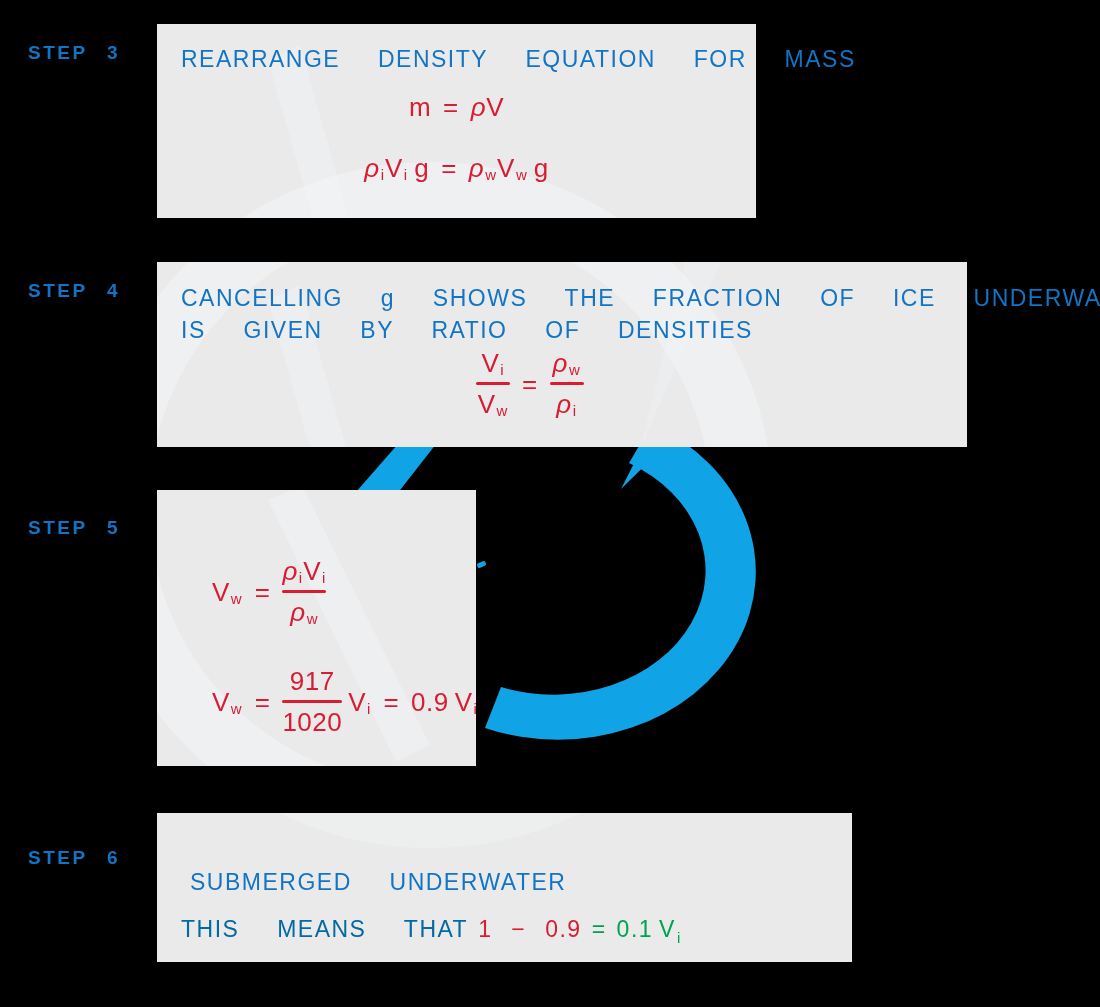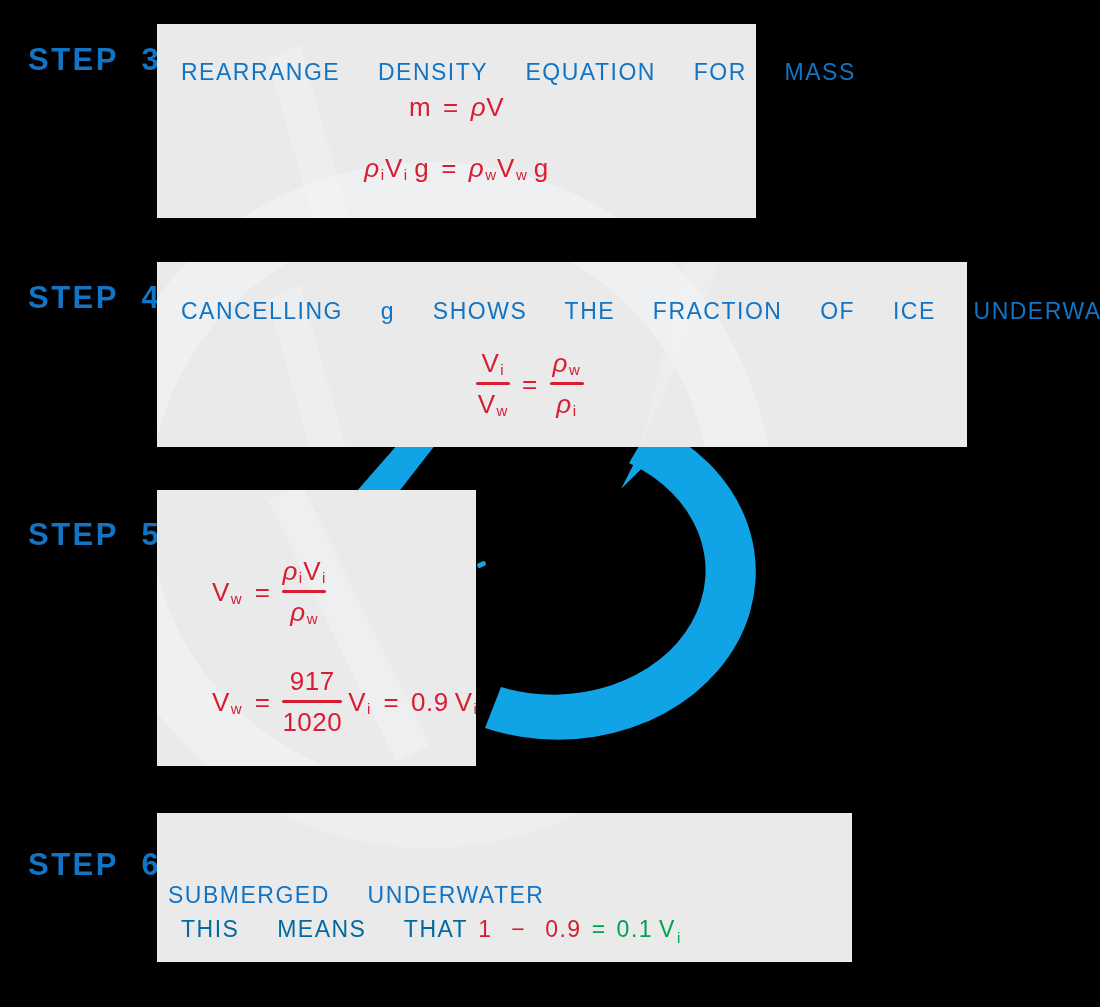--- a/index.html
+++ b/index.html
@@ -2,30 +2,30 @@
 <html><head>
 <meta charset="utf-8">
 <style>
   html,body{margin:0;padding:0;background:#000;}
   .canvas{
     position:relative;width:1100px;height:1007px;overflow:hidden;background:#000;
     font-family:"Liberation Sans","DejaVu Sans",sans-serif;
   }
   
   .step-label{
-    position:absolute;left:28px;color:#1274c5;font-size:31px;font-weight:bold;
+    position:absolute;left:28px;color:#1274c5;font-size:19px;font-weight:bold;
     letter-spacing:2.5px;word-spacing:12px;white-space:pre;
   }
   
   .box{position:absolute;background:#eaeaea;z-index:2;overflow:hidden;}
   .box svg{position:absolute;left:0;top:0;}
   
   .heading{
     position:absolute;z-index:3;color:#1274c5;font-size:23px;
-    letter-spacing:1.5px;word-spacing:11px;white-space:pre;line-height:1.35;margin-top:13px;
+    letter-spacing:1.5px;word-spacing:11px;white-space:pre;line-height:1.35;
   }
   
   .eqrow{
     position:absolute;z-index:3;display:flex;align-items:center;gap:12px;
     color:#d81d33;font-size:26px;letter-spacing:.5px;line-height:1;white-space:pre;
   }
   .eqrow.centered{justify-content:center;}
   .rho{font-style:italic;}
   sub.s{font-size:15px;line-height:0;position:relative;top:7px;letter-spacing:0;margin:0 1px 0 1px;}
   .frac{display:inline-flex;flex-direction:column;align-items:center;}
@@ -104,20 +104,21 @@
     <span style="display:inline-flex;align-items:center">
       <span class="rho">ρ</span><sub class="s">i</sub><span>V</span><sub class="s">i</sub><span style="width:6px"></span><span>g</span>
     </span>
     <span>=</span>
     <span style="display:inline-flex;align-items:center">
       <span class="rho">ρ</span><sub class="s">w</sub><span>V</span><sub class="s">w</sub><span style="width:6px"></span><span>g</span>
     </span>
   </div>
 
   <div class="heading" style="left:181px;top:283px">CANCELLING  g  SHOWS  THE  FRACTION  OF  ICE  UNDERWATER</div>
+  <div class="heading" style="left:181px;top:315px">IS  GIVEN  BY  RATIO  OF  DENSITIES</div>
 
   <div class="eqrow" style="left:476px;top:350px">
     <span class="frac">
       <span><span>V</span><sub class="s">i</sub></span>
       <span class="frbar"></span>
       <span><span>V</span><sub class="s">w</sub></span>
     </span>
     <span>=</span>
     <span class="frac">
       <span><span class="rho">ρ</span><sub class="s">w</sub></span>
@@ -152,21 +153,21 @@
     <span style="display:inline-flex;align-items:center;margin-left:-6px">
       <span>V</span><sub class="s">i</sub>
     </span>
     <span>=</span>
     <span>0.9</span>
     <span style="display:inline-flex;align-items:center;margin-left:-6px">
       <span>V</span><sub class="s">i</sub>
     </span>
   </div>
 
-  <div class="heading" style="left:168px;top:867px">SUBMERGED  UNDERWATER</div>
+  <div class="heading" style="left:190px;top:867px">SUBMERGED  UNDERWATER</div>
 
   <div class="mixline" style="left:181px;top:918px">
     <span class="blue">THIS  MEANS  THAT</span>
     <span class="red">1 − 0.9</span>
     <span class="green">=</span>
     <span class="green">0.1</span>
     <span class="green" style="display:inline-flex;align-items:center;margin-left:-4px">
       <span>V</span><sub class="s">i</sub>
     </span>
   </div>

